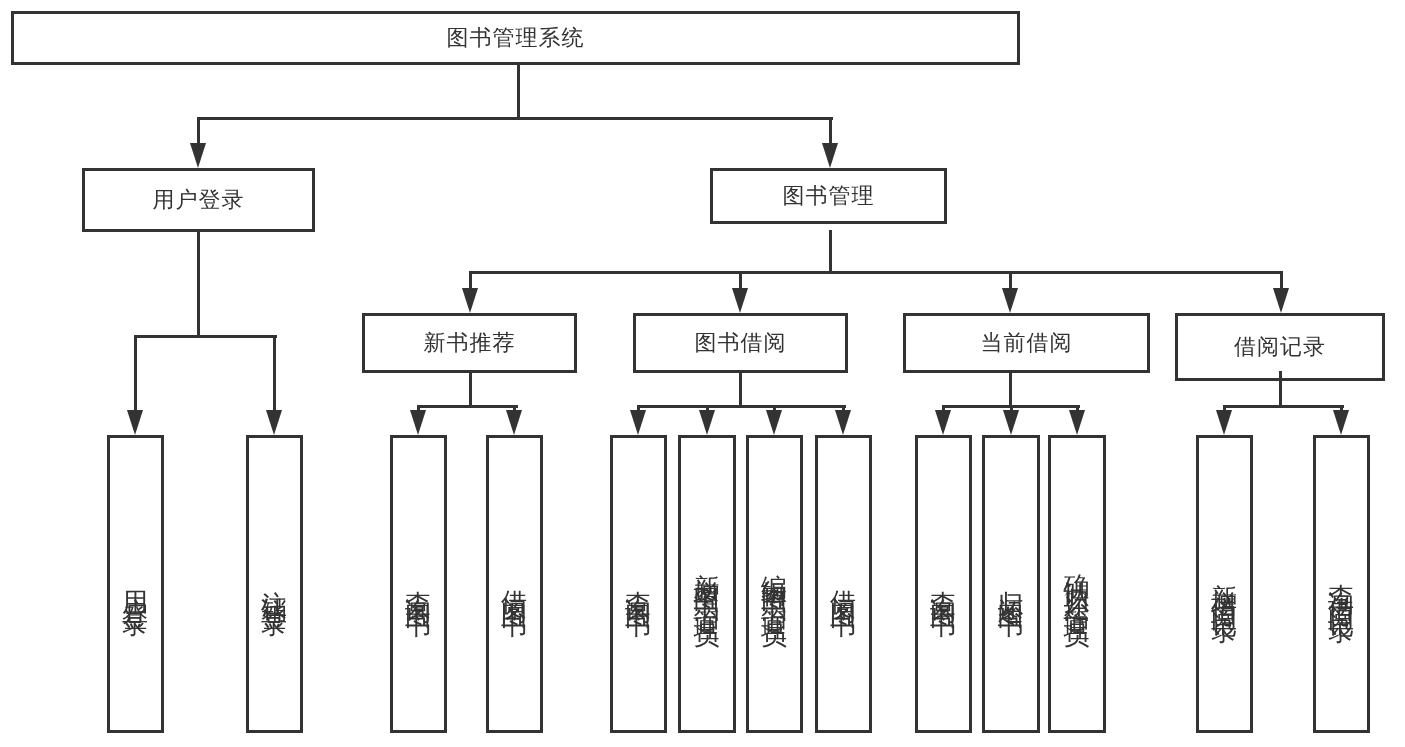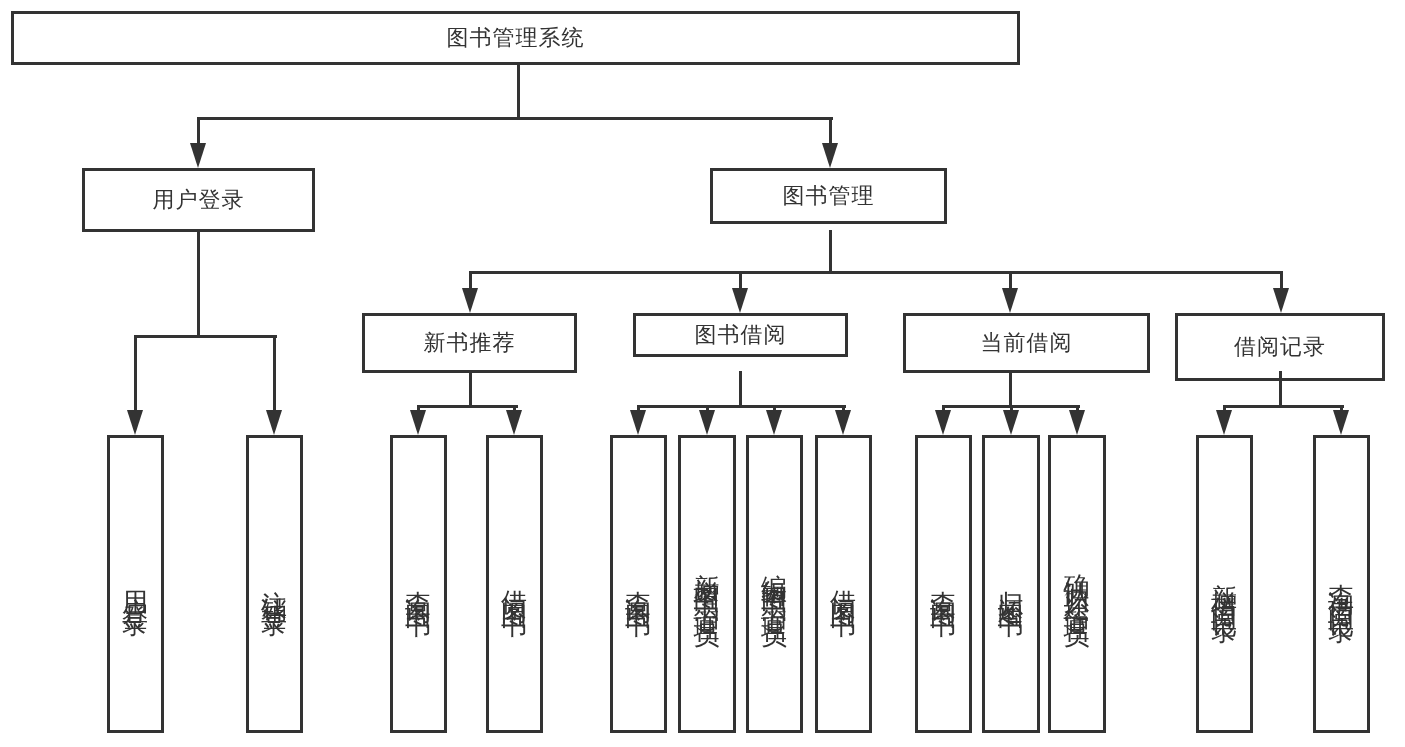--- a/index.html
+++ b/index.html
@@ -36,21 +36,21 @@
 <body>
 
 <div id="stage">
 
   <div class="box hdr" style="left:11px;top:11px;width:1009px;height:54px">图书管理系统</div>
 
   <div class="box hdr" style="left:82px;top:168px;width:233px;height:64px">用户登录</div>
   <div class="box hdr" style="left:710px;top:168px;width:237px;height:56px">图书管理</div>
 
   <div class="box hdr" style="left:362px;top:313px;width:215px;height:60px">新书推荐</div>
-  <div class="box hdr" style="left:633px;top:313px;width:215px;height:44px">图书借阅</div>
+  <div class="box hdr" style="left:633px;top:313px;width:215px;height:60px">图书借阅</div>
   <div class="box hdr" style="left:903px;top:313px;width:247px;height:60px">当前借阅</div>
   <div class="box hdr" style="left:1175px;top:313px;width:210px;height:68px">借阅记录</div>
 
   <div class="box leaf" style="left:107px;top:435px;width:57px;height:298px">用户登录</div>
   <div class="box leaf" style="left:246px;top:435px;width:57px;height:298px">注销登录</div>
 
   <div class="box leaf" style="left:390px;top:435px;width:57px;height:298px">查询图书</div>
   <div class="box leaf" style="left:486px;top:435px;width:57px;height:298px">借阅图书</div>
 
   <div class="box leaf" style="left:610px;top:435px;width:57px;height:298px">查询图书</div>

